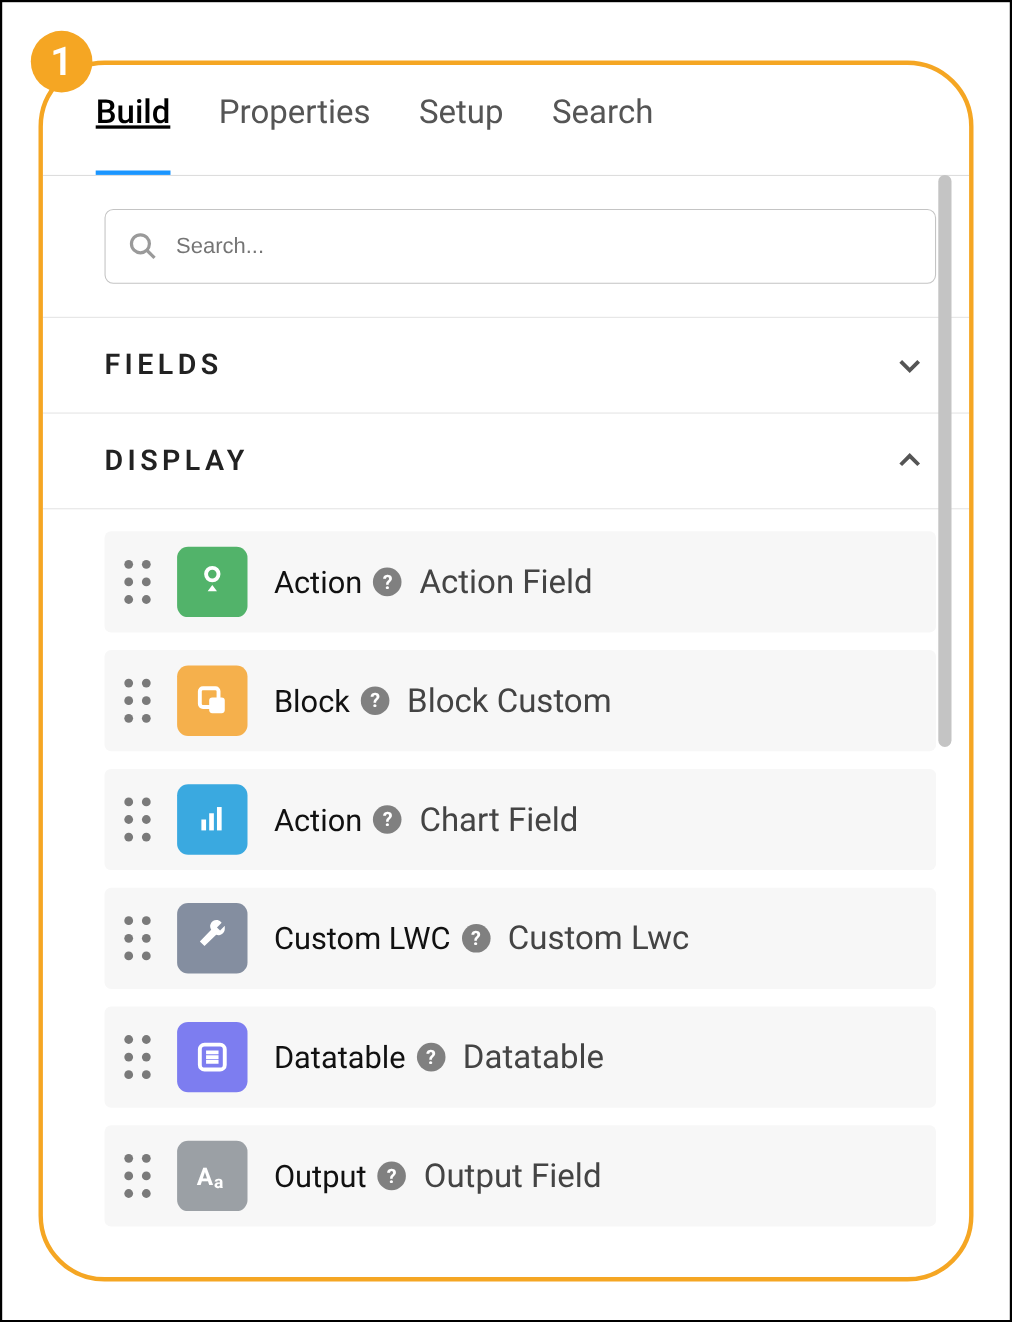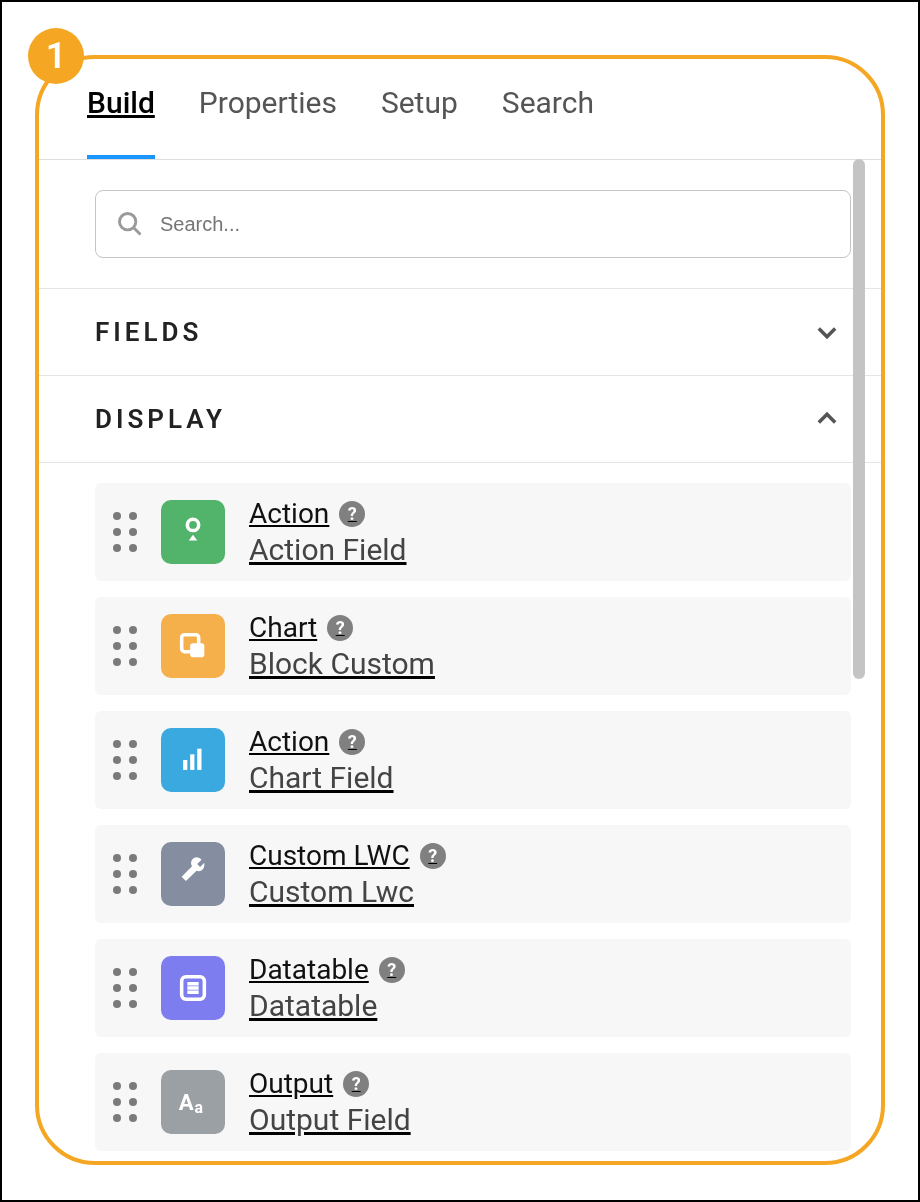--- a/index.html
+++ b/index.html
@@ -140,21 +140,21 @@
     align-items: center;
     justify-content: center;
     flex-shrink: 0;
   }
   .icon-action { background: #52b36a; }
   .icon-block  { background: #f5b04c; }
   .icon-chart  { background: #3aa9e0; }
   .icon-lwc    { background: #848ea0; }
   .icon-data   { background: #7d7df0; }
   .icon-field  { background: #9ba0a5; }
-  .item-text { display: flex; flex-direction: column; gap: 2px; text-decoration: underline; }
+  .item-text { display: flex; gap: 16px; }
   .item-title-row { display: flex; align-items: center; gap: 10px; }
   .item-title { font-size: 28px; font-weight: 400; color: #111; }
   .help-dot {
     width: 26px; height: 26px;
     border-radius: 50%;
     background: #808080;
     color: #fff;
     font-size: 18px;
     font-weight: 700;
     display: flex;
@@ -251,21 +251,21 @@
           <span></span>
         </div>
       <div class="item-icon icon-block">
         <svg width="34" height="34" viewBox="0 0 24 24" fill="#fff">
             <rect x="4" y="4" width="12" height="12" rx="2" fill="none" stroke="#fff" stroke-width="2.5"></rect>
             <rect x="10" y="10" width="10" height="10" rx="2"></rect>
           </svg>
       </div>
       <div class="item-text">
         <div class="item-title-row">
-          <span class="item-title">Chart</span>
+          <span class="item-title">Block</span>
           <span class="help-dot">?</span>
         </div>
         <span class="item-sub">Block Custom</span>
       </div>
     </div>
 
     <div class="item">
       <div class="drag-handle">
           <span></span>
           <span></span>

